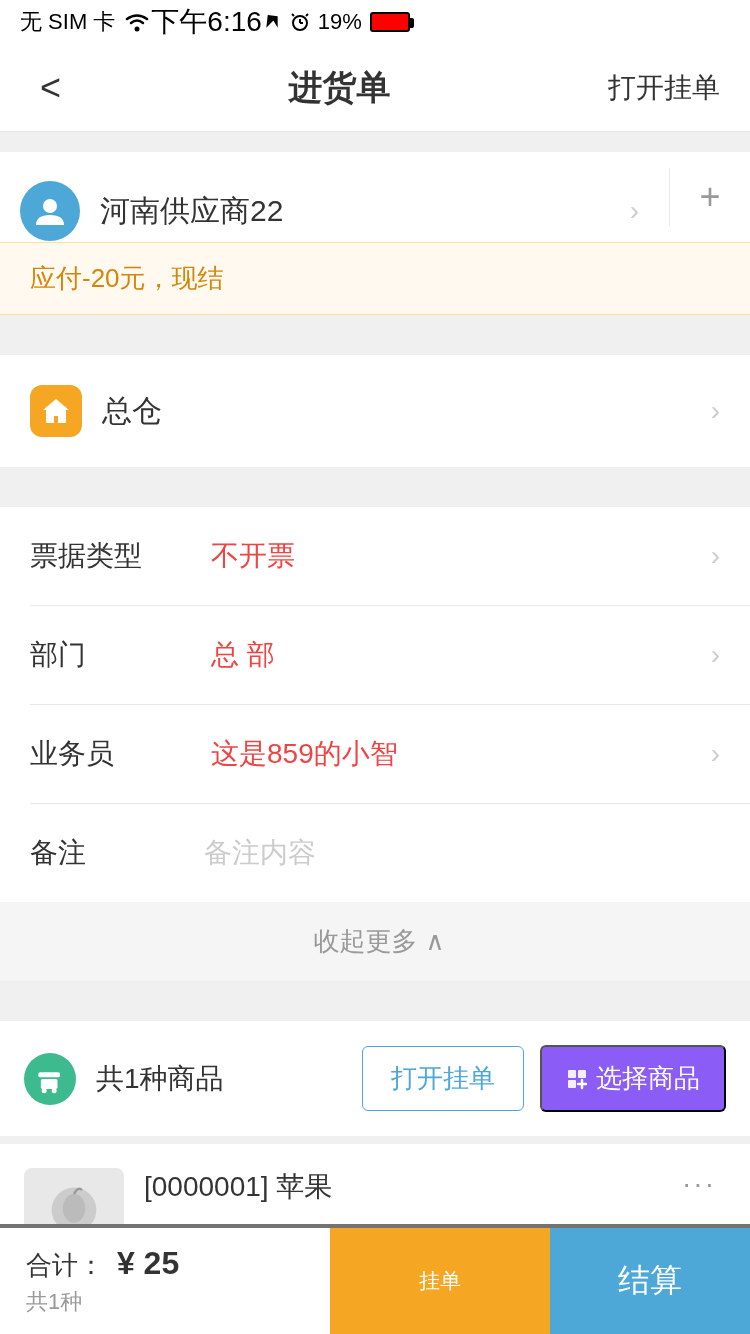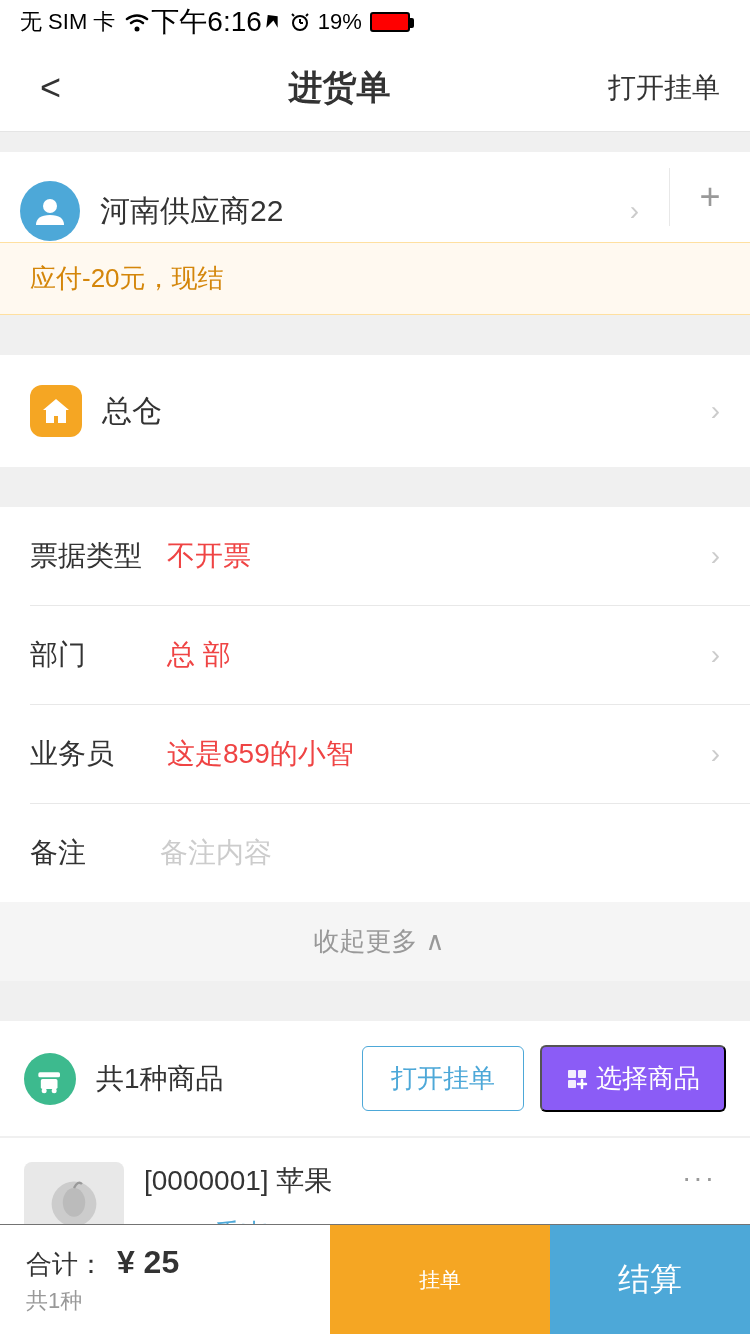--- a/index.html
+++ b/index.html
@@ -204,20 +204,21 @@
     .form-section {
       background: #fff;
       margin-top: 20px;
     }
     .form-row {
       display: flex;
       align-items: center;
       padding: 30px;
       min-height: 90px;
       background: #fff;
+      gap: 44px;
     }
     .form-row-label {
       font-size: 28px;
       color: #333;
       width: 130px;
       flex-shrink: 0;
     }
     .form-row-value {
       font-size: 28px;
       color: #ef4444;
@@ -291,21 +292,21 @@
       border-radius: 6px;
       display: flex;
       align-items: center;
       gap: 8px;
       cursor: pointer;
     }
 
     
     .product-card {
       background: #fff;
-      margin-top: 2px;
+      margin-top: 8px;
       display: flex;
       align-items: flex-start;
       padding: 24px;
     }
     .product-thumbnail {
       width: 100px;
       height: 100px;
       background: #e8e8e8;
       border-radius: 8px;
       display: flex;
@@ -340,21 +341,21 @@
     
     .footer {
       position: fixed;
       bottom: 0;
       left: 0;
       width: 750px;
       height: 110px;
       display: flex;
       align-items: stretch;
       background: #fca5a5;
-      border-top: 1px solid #737373;
+      border-top: 4px solid #737373;
     }
     .footer-total {
       flex: 1;
       display: flex;
       flex-direction: column;
       justify-content: center;
       padding: 0 26px;
       background: #fff;
     }
     .footer-total-amount {

